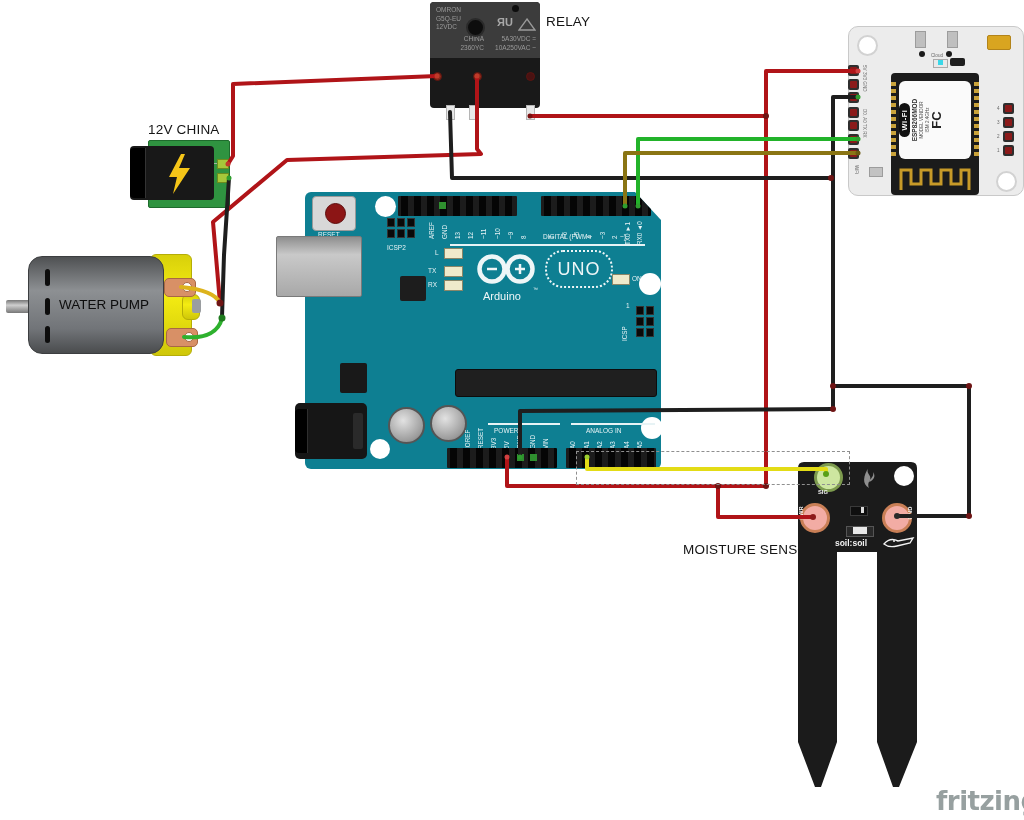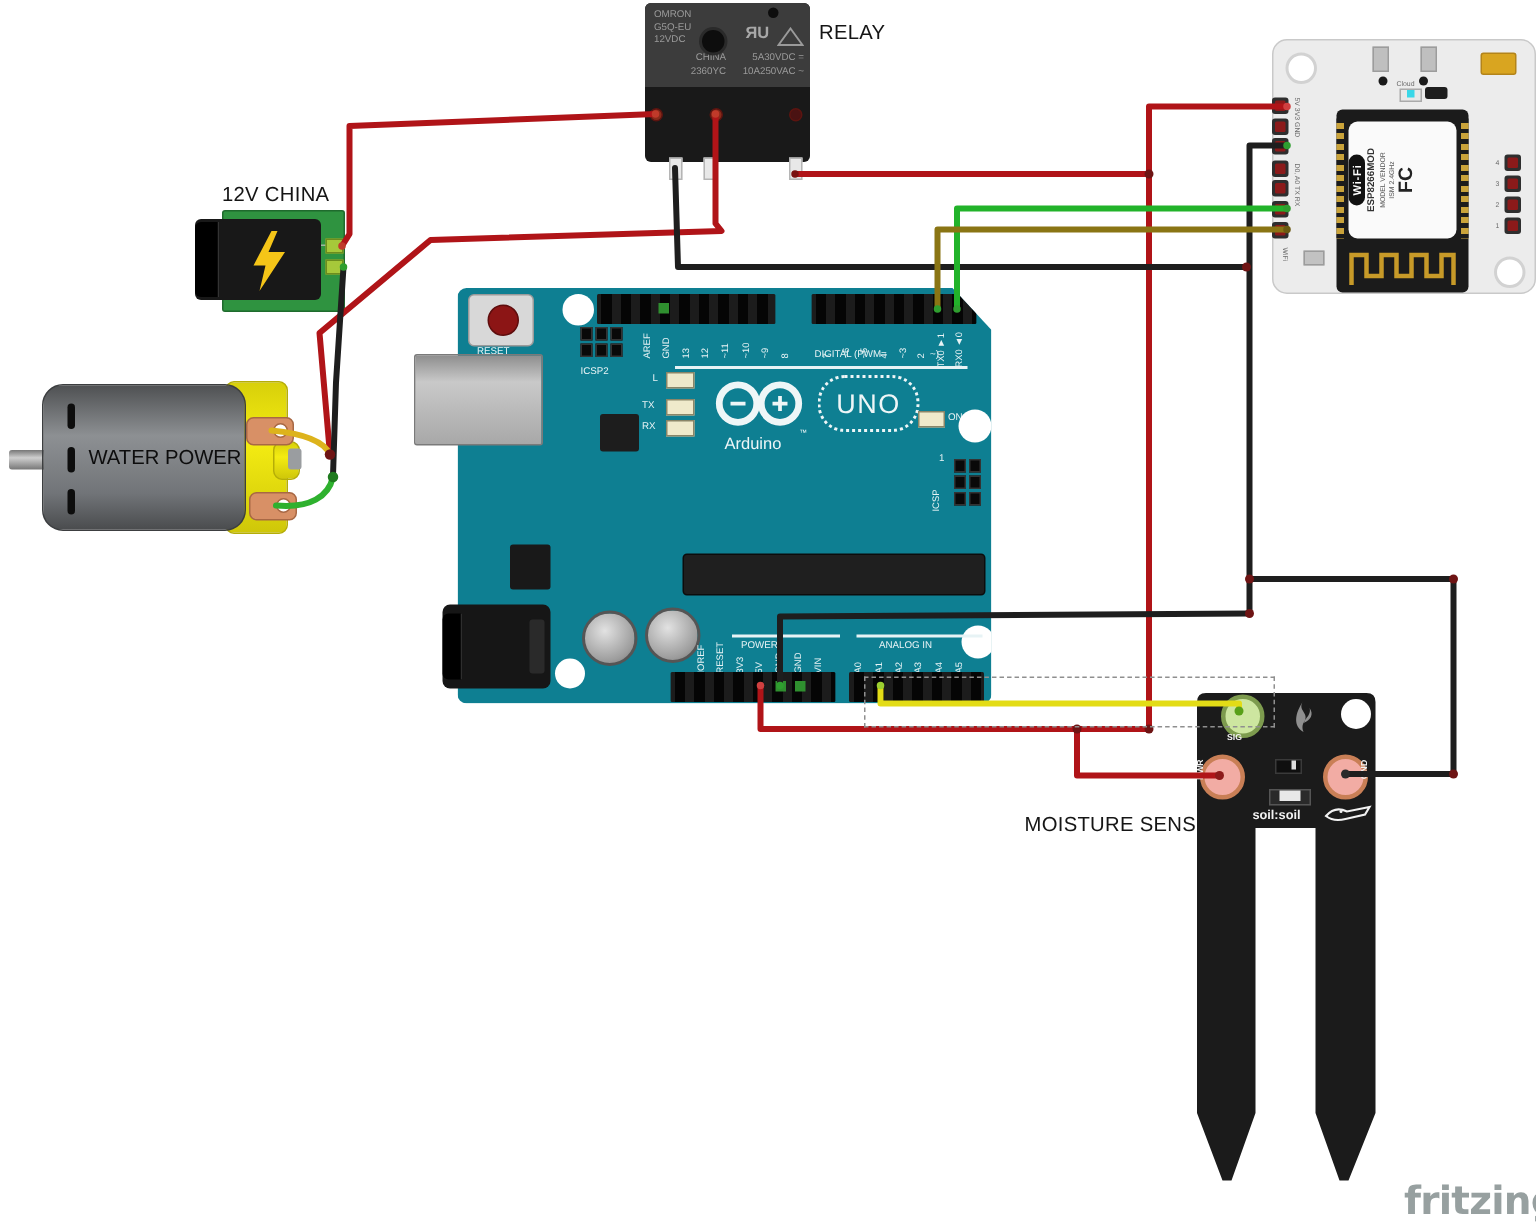--- a/index.html
+++ b/index.html
@@ -103,21 +103,21 @@
     </svg>
   </div>
 
   <div class="abs" style="left:6px;top:252px;width:196px;height:104px;z-index:10;">
     <div class="abs pump-shaft" style="left:0;top:48px;width:26px;height:13px;"></div>
     <div class="abs pump-cap" style="left:144px;top:2px;width:40px;height:100px;"></div>
     <div class="abs pump-body" style="left:22px;top:4px;width:134px;height:96px;">
       <div class="pump-slot" style="left:16px;top:12px;"></div>
       <div class="pump-slot" style="left:16px;top:41px;"></div>
       <div class="pump-slot" style="left:16px;top:69px;"></div>
-      <div class="abs" style="left:30px;top:40px;font-size:13.5px;color:#0d0d0d;white-space:nowrap;">WATER POWER</div>
+      <div class="abs" style="left:30px;top:40px;font-size:13.5px;color:#0d0d0d;white-space:nowrap;">WATER PUMP</div>
     </div>
     <div class="abs pump-cap" style="left:176px;top:42px;width:16px;height:24px;"></div>
     <div class="abs" style="left:186px;top:47px;width:9px;height:14px;background:#9a9da0;border-radius:2px;"></div>
     <div class="pump-term" style="left:158px;top:26px;width:30px;height:17px;">
       <div class="pump-hole" style="left:17px;top:3px;"></div>
     </div>
     <div class="pump-term" style="left:160px;top:76px;width:30px;height:17px;">
       <div class="pump-hole" style="left:17px;top:3px;"></div>
     </div>
   </div>

